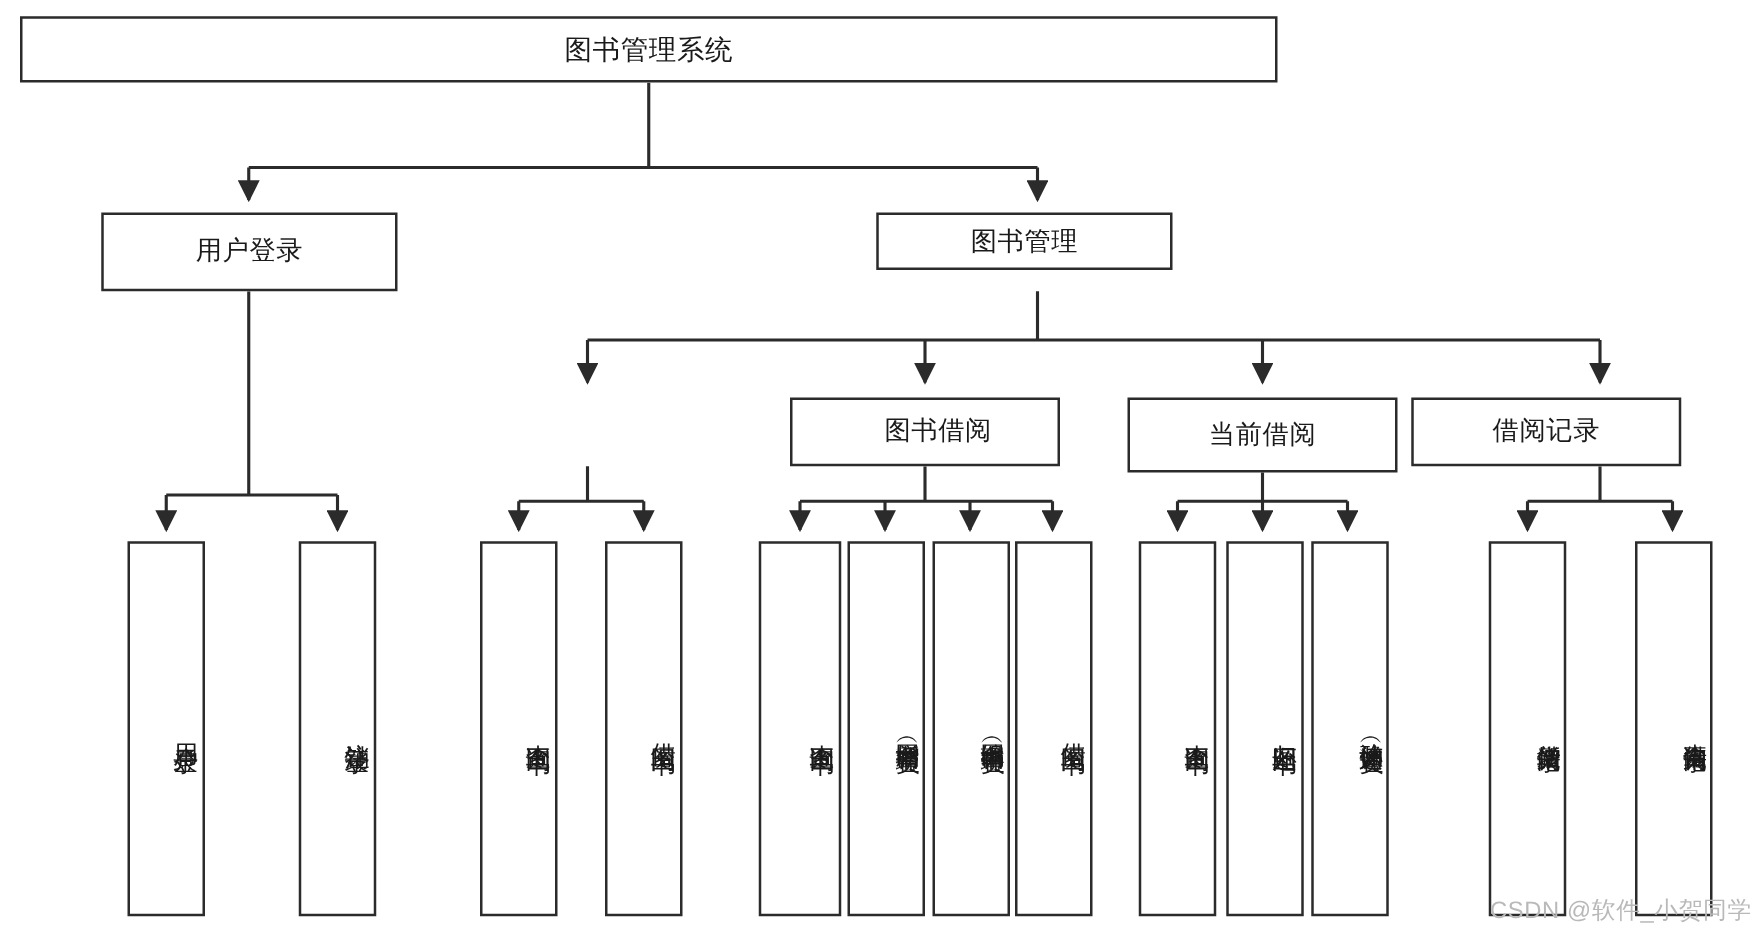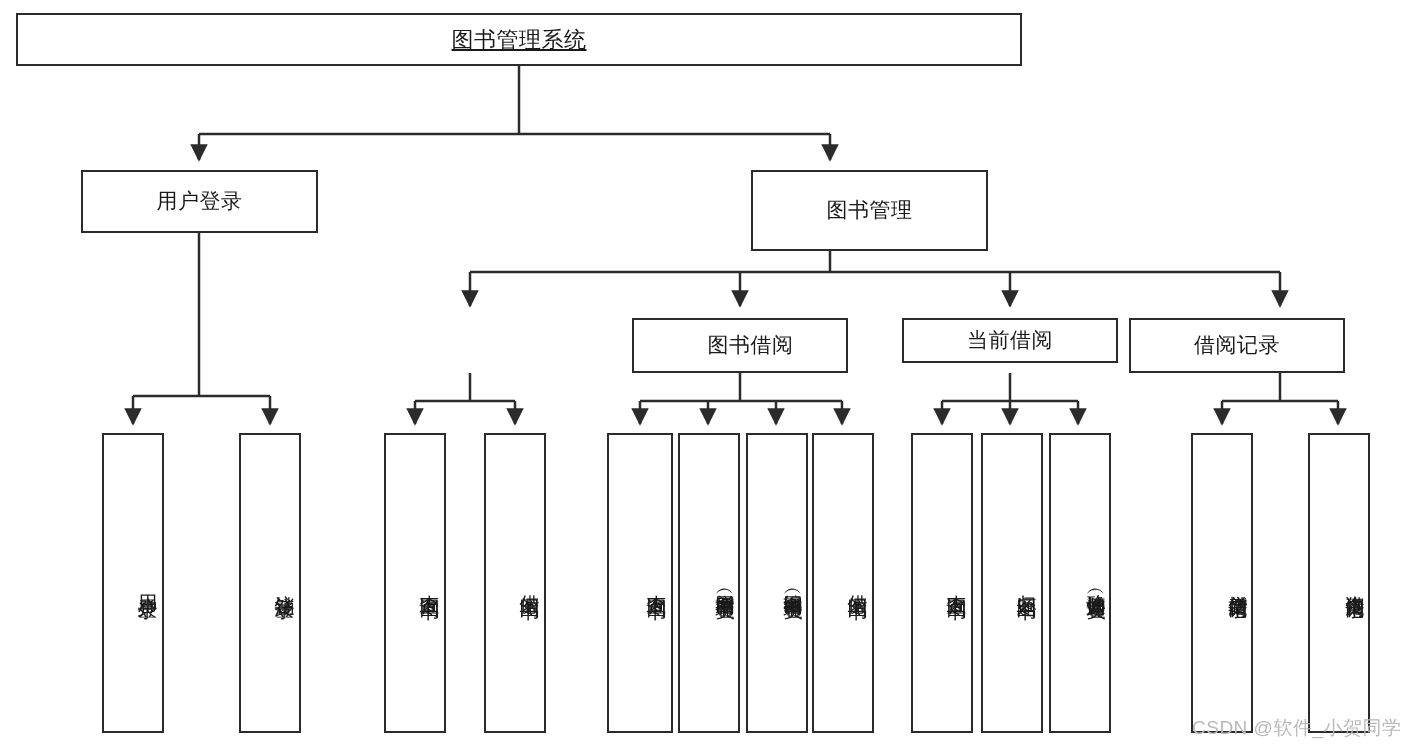--- a/index.html
+++ b/index.html
@@ -123,35 +123,35 @@
       <path d="M 1010 401 L 1010 424" marker-end="url(#arrow)"></path>
       <path d="M 1078 401 L 1078 424" marker-end="url(#arrow)"></path>
 
       <path d="M 1280 373 L 1280 401"></path>
       <path d="M 1222 401 L 1338 401"></path>
       <path d="M 1222 401 L 1222 424" marker-end="url(#arrow)"></path>
       <path d="M 1338 401 L 1338 424" marker-end="url(#arrow)"></path>
     </g>
   </svg>
 
-  <div class="node horiz root" style="left:16px; top:13px; width:1006px; height:53px;text-decoration:underline;">
+  <div class="node horiz root" style="left:16px; top:13px; width:1006px; height:53px;">
     <span>图书管理系统</span>
   </div>
 
   <div class="node horiz" style="left:81px; top:170px; width:237px; height:63px;">
     <span>用户登录</span>
   </div>
-  <div class="node horiz" style="left:751px; top:170px; width:237px; height:81px;font-family:Liberation Serif, serif;">
+  <div class="node horiz" style="left:701px; top:170px; width:237px; height:46px;font-family:Liberation Serif, serif;">
     <span>图书管理</span>
   </div>
 
   <div class="node horiz" style="left:632px; top:318px; width:216px; height:55px;padding-left:21px;">
     <span>图书借阅</span>
   </div>
-  <div class="node horiz" style="left:902px; top:318px; width:216px; height:45px;">
+  <div class="node horiz" style="left:902px; top:318px; width:216px; height:60px;">
     <span>当前借阅</span>
   </div>
   <div class="node horiz" style="left:1129px; top:318px; width:216px; height:55px;">
     <span>借阅记录</span>
   </div>
 
   <div class="node vert" style="left:102px; top:433px; width:62px; height:300px;">
     <span class="vtext">用户登录</span>
   </div>
   <div class="node vert" style="left:239px; top:433px; width:62px; height:300px;">

